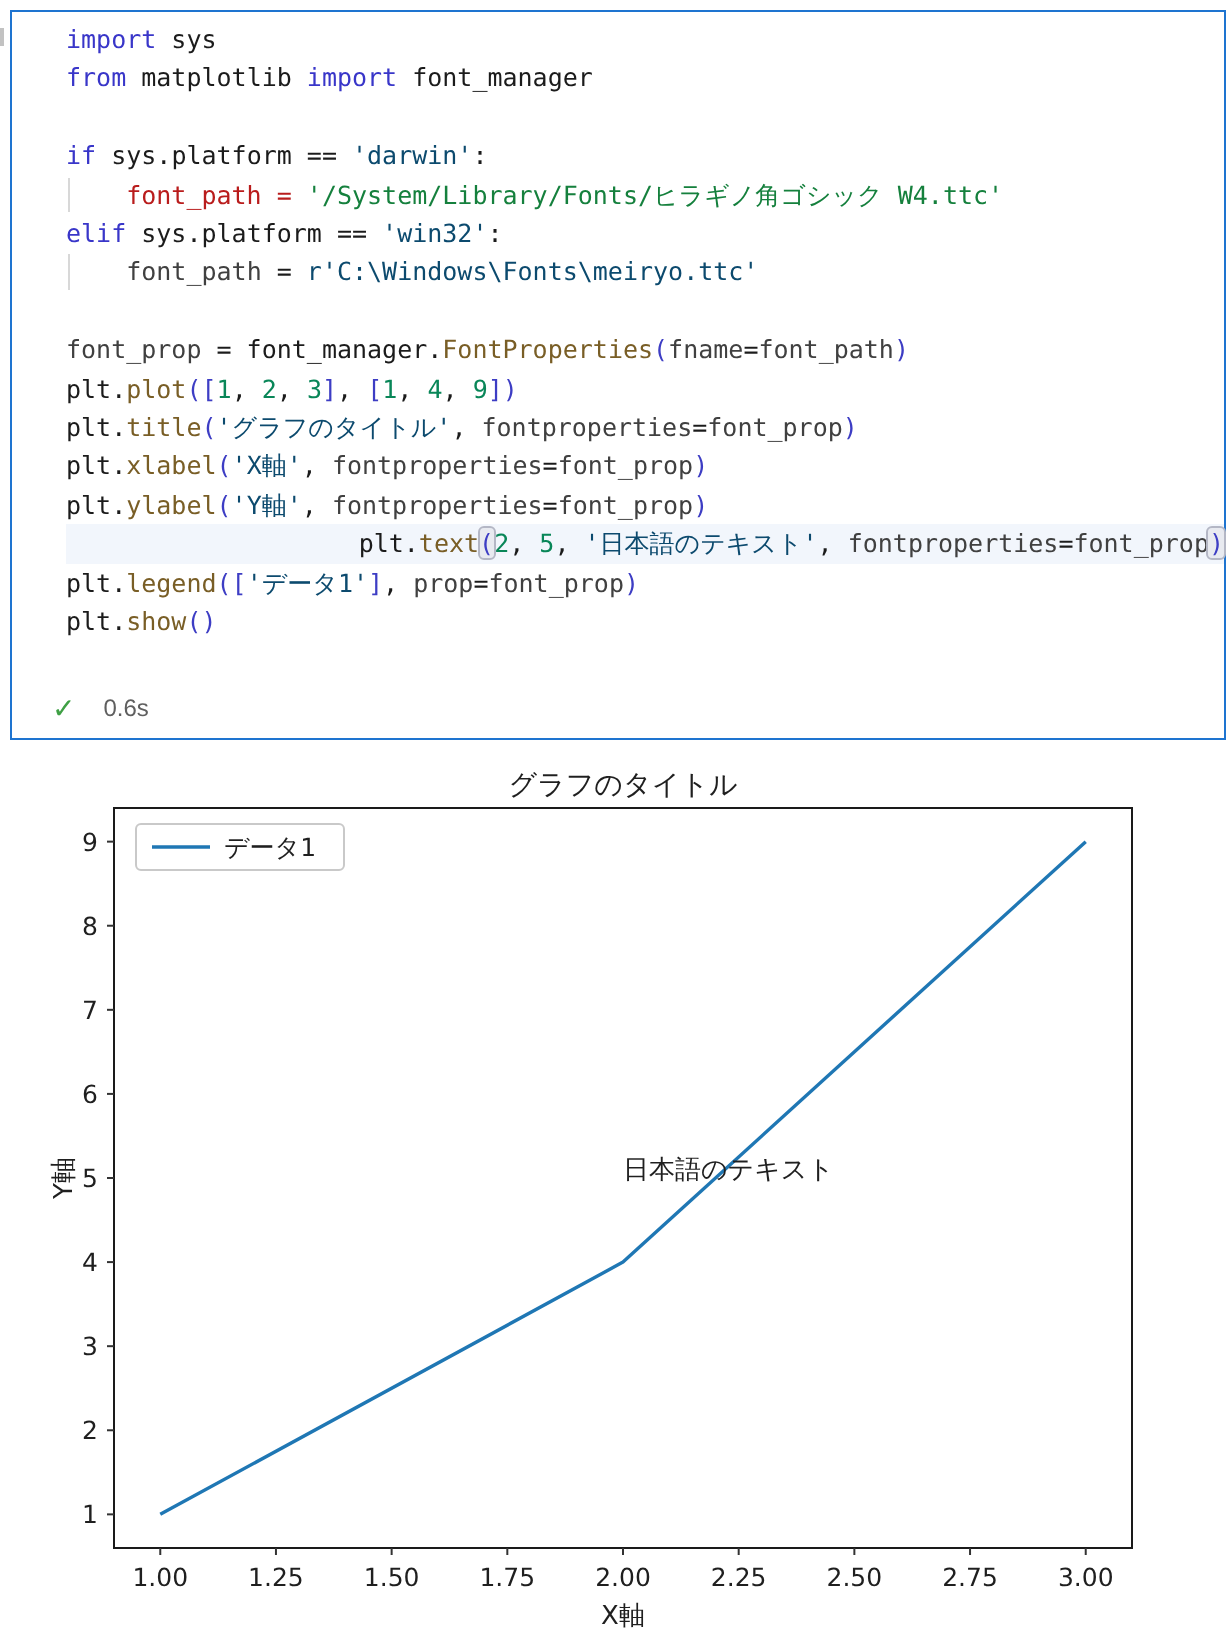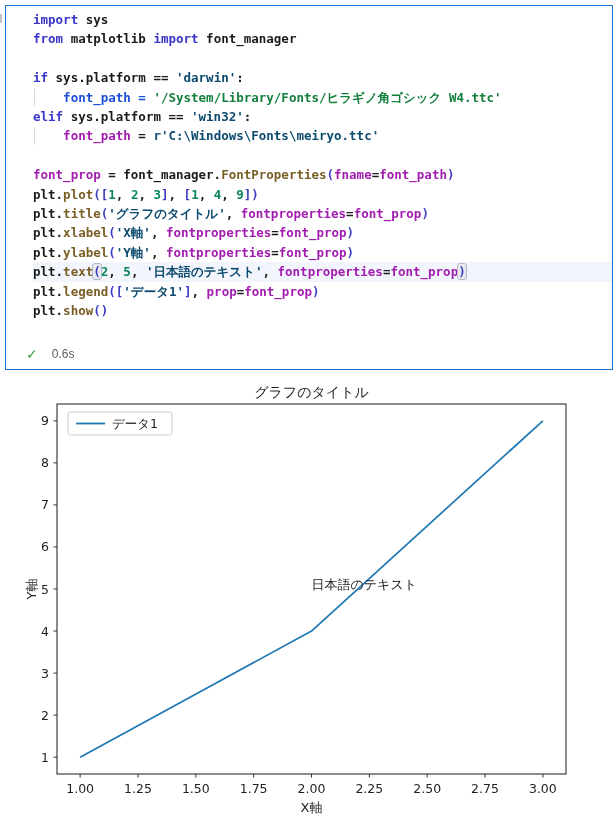--- a/index.html
+++ b/index.html
@@ -7,33 +7,33 @@
        font-family:"Liberation Sans",sans-serif;}
 
   
   .cell{position:absolute;left:5px;top:5px;width:606px;height:363px;
         border:1.5px solid #1e74d0;background:#ffffff;box-sizing:content-box;}
   .gutter-tick{position:absolute;left:0;top:14px;width:2px;height:9px;background:#c2c2c2;}
 
   .code{position:absolute;left:0;top:0;right:0;padding:4px 0 0 27px;
         font-family:"DejaVu Sans Mono","Liberation Mono",monospace;
         font-size:12.5px;line-height:19.4px;white-space:pre;color:#1b1b1b;}
-  .code-line{position:relative;min-height:19.4px;font-weight:bold;}
-  .code-line.current{background:#f2f6fc;}
+  .code-line{position:relative;min-height:19.4px;}
+  .code-line.current{background:#f2f6fc;text-align:right;}
   .guide{position:absolute;left:1px;top:1px;bottom:1px;width:1px;background:#d8d8d8;}
 
   .kw{color:#3936c9;}
   .pl{color:#1b1b1b;}
   .str{color:#0c4a6e;}
   .num{color:#098658;}
-  .var{color:#a21caf;}
+  .var{color:#404040;}
   .fn{color:#795e26;}
   .br{color:#3d3dc4;}
   .brhl{color:#3d3dc4;background:#e8eaf0;outline:1px solid #b4b7c5;border-radius:2px;}
-  .dim{color:#1d4ed8;}
+  .dim{color:#b91c1c;}
   .dimstr{color:#15803d;}
 
   .status{position:absolute;left:20px;bottom:7px;display:flex;align-items:center;
           font-size:12px;color:#5f5f5f;}
   .status .check{color:#3fa045;font-size:14px;margin-right:14px;}
 
   
   .plot{position:absolute;left:0;top:372px;width:615px;height:452px;background:#fff;}
   svg text{font-family:"DejaVu Sans","Liberation Sans",sans-serif;fill:#1f1f1f;}
 </style>

